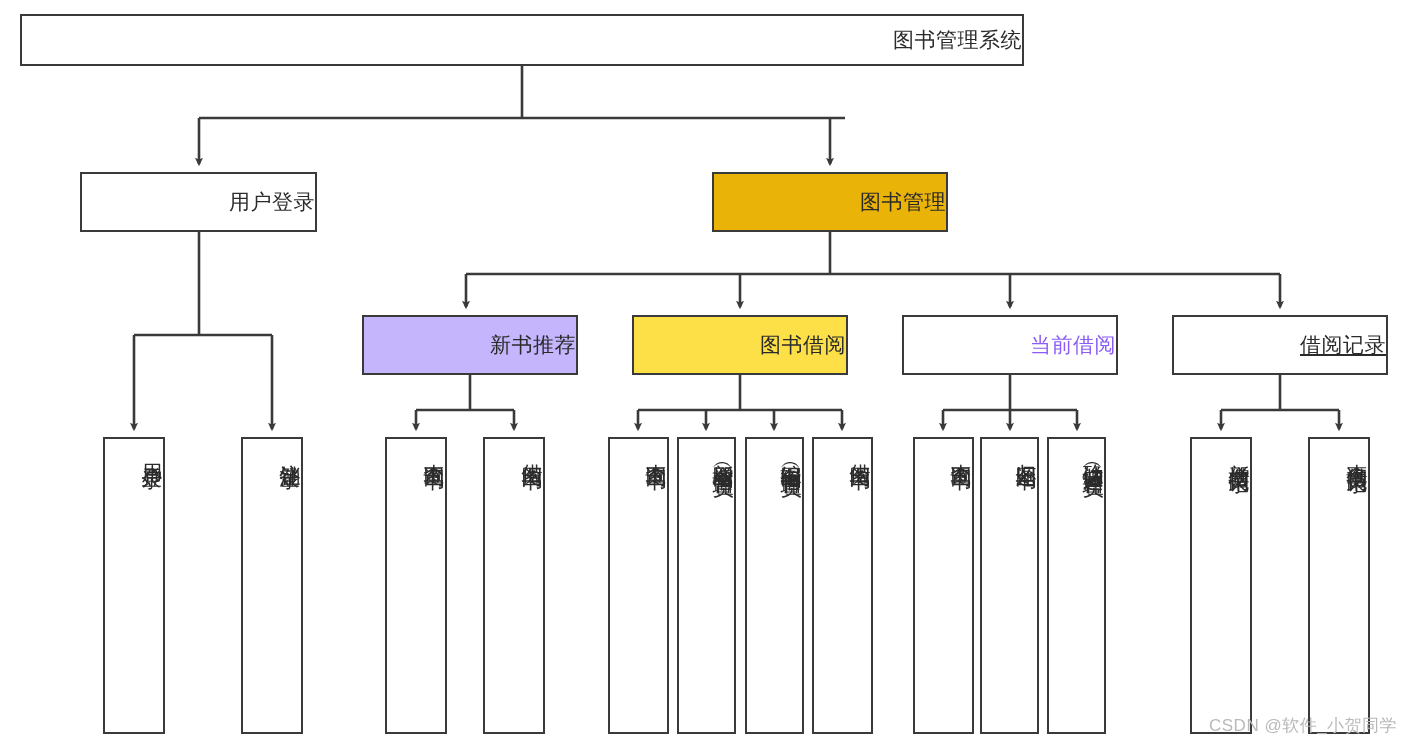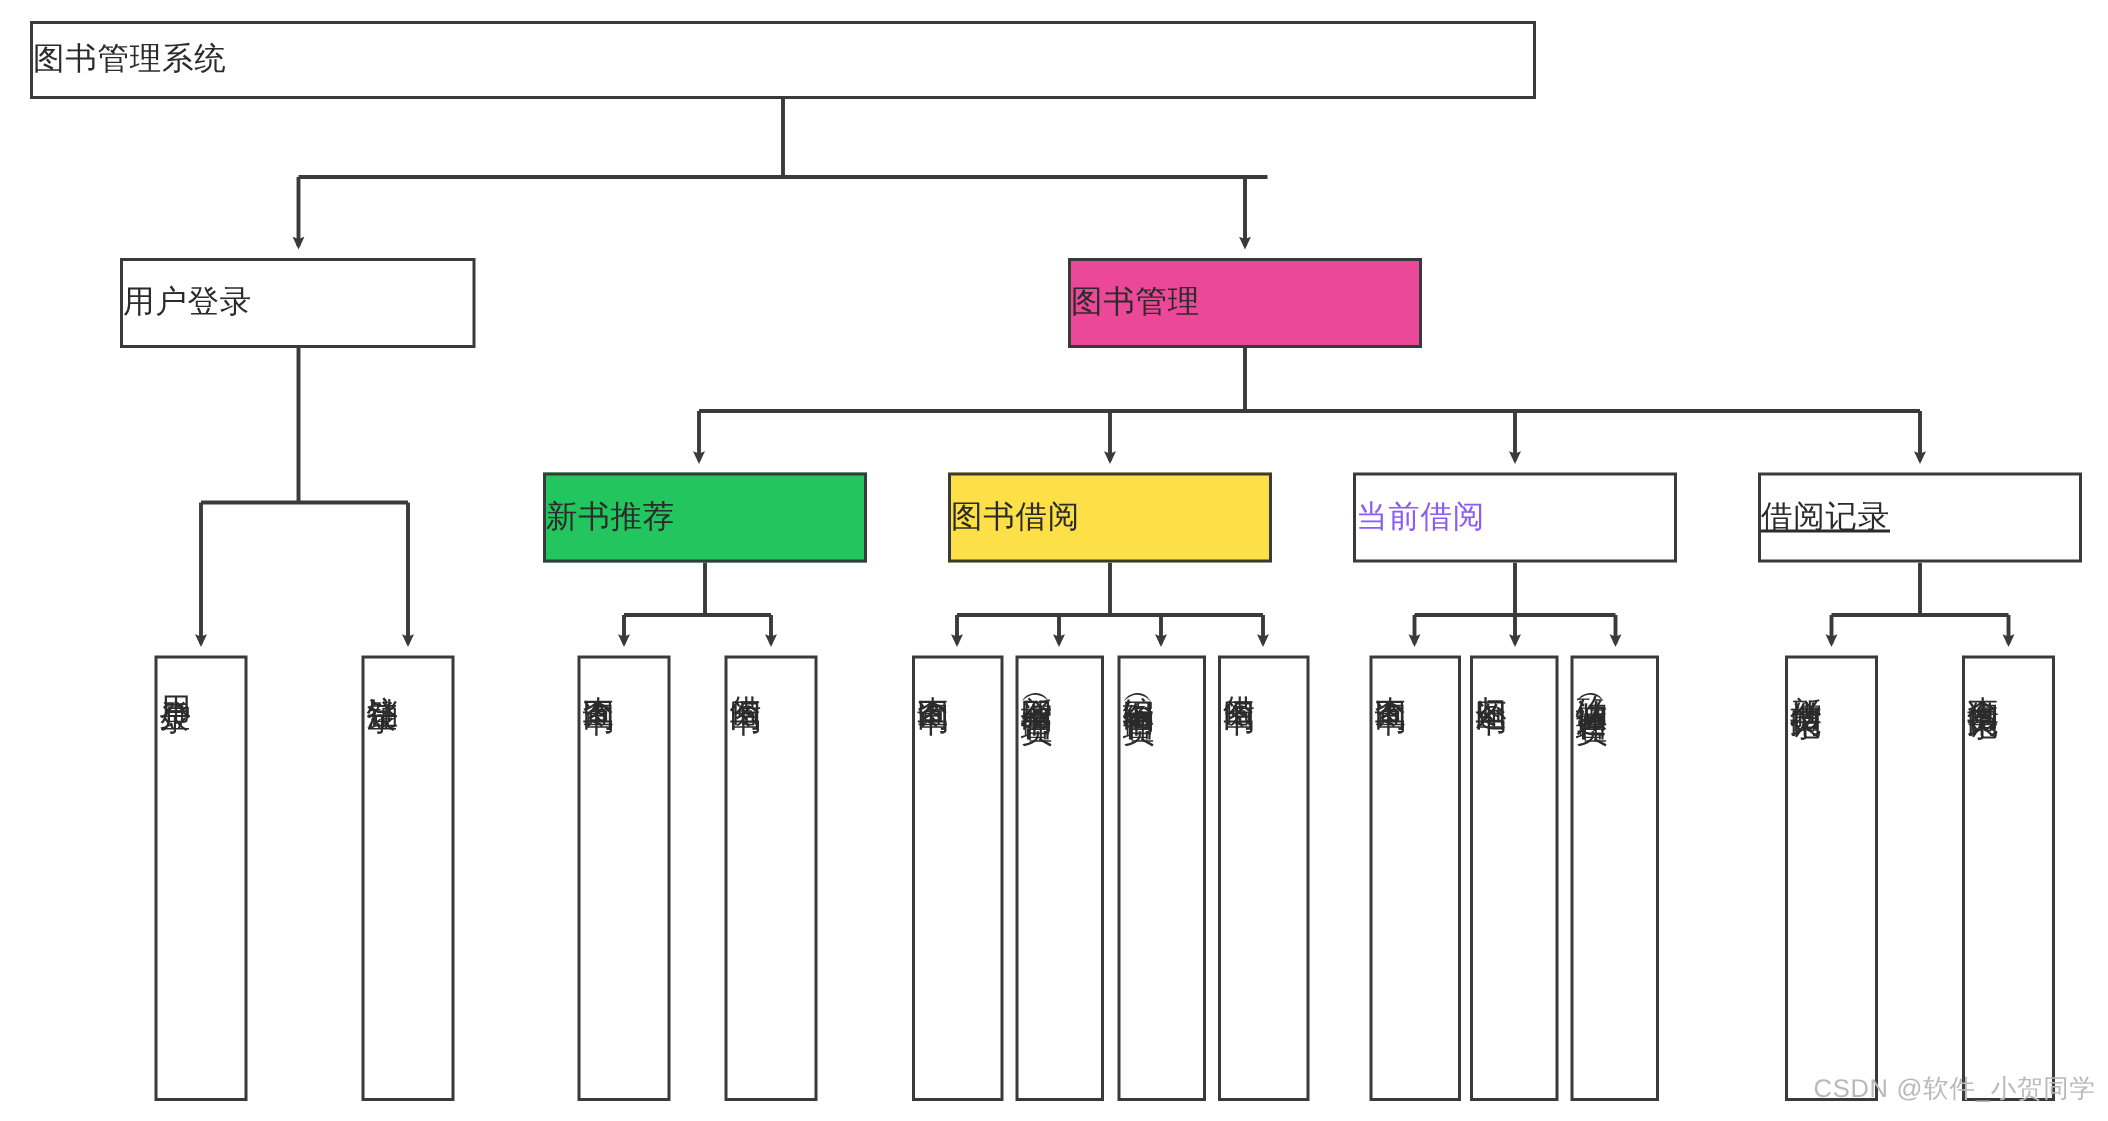--- a/index.html
+++ b/index.html
@@ -25,21 +25,21 @@
     height: 747px;
     pointer-events: none;
   }
   .node {
     position: absolute;
     box-sizing: border-box;
     background: #ffffff;
     border: 2px solid #ef4444;
     display: flex;
     align-items: center;
-    justify-content: flex-start;
+    justify-content: flex-end;
     color: #2b2b2b;
   }
   .node.horiz {
     font-size: 21px;
     letter-spacing: 0.5px;
     line-height: 1.2;
   }
   .node.vert {
     font-size: 21px;
     padding: 8px 0;
@@ -129,25 +129,25 @@
     </g>
   </svg>
 
   <div class="node horiz" id="node-root" style="left: 20px; top: 14px; width: 1004px; height: 52px; border-color: rgb(58, 58, 58); background: rgb(255, 255, 255); color: rgb(43, 43, 43);">
     <span>图书管理系统</span>
   </div>
 
   <div class="node horiz" id="node-l1-0" style="left: 80px; top: 172px; width: 237px; height: 60px; border-color: rgb(58, 58, 58); background: rgb(255, 255, 255); color: rgb(43, 43, 43);">
     <span>用户登录</span>
   </div>
-  <div class="node horiz" id="node-l1-1" style="left: 712px; top: 172px; width: 236px; height: 60px; border-color: rgb(58, 58, 58); background: #ec4899; color: rgb(43, 43, 43);">
+  <div class="node horiz" id="node-l1-1" style="left: 712px; top: 172px; width: 236px; height: 60px; border-color: rgb(58, 58, 58); background: #eab308; color: rgb(43, 43, 43);">
     <span>图书管理</span>
   </div>
 
-  <div class="node horiz" id="node-l2-0" style="left: 362px; top: 315px; width: 216px; height: 60px; border-color: rgb(58, 58, 58); background: #22c55e; color: rgb(43, 43, 43);">
+  <div class="node horiz" id="node-l2-0" style="left: 362px; top: 315px; width: 216px; height: 60px; border-color: rgb(58, 58, 58); background: #c4b5fd; color: rgb(43, 43, 43);">
     <span>新书推荐</span>
   </div>
   <div class="node horiz" id="node-l2-1" style="left: 632px; top: 315px; width: 216px; height: 60px; border-color: rgb(58, 58, 58); background: #fde047; color: rgb(43, 43, 43);">
     <span>图书借阅</span>
   </div>
   <div class="node horiz" id="node-l2-2" style="left: 902px; top: 315px; width: 216px; height: 60px; border-color: rgb(58, 58, 58); background: rgb(255, 255, 255); color: #8b5cf6;">
     <span>当前借阅</span>
   </div>
   <div class="node horiz" id="node-l2-3" style="left: 1172px; top: 315px; width: 216px; height: 60px; border-color: rgb(58, 58, 58); background: rgb(255, 255, 255); color: rgb(43, 43, 43); text-decoration: underline;">
     <span>借阅记录</span>

